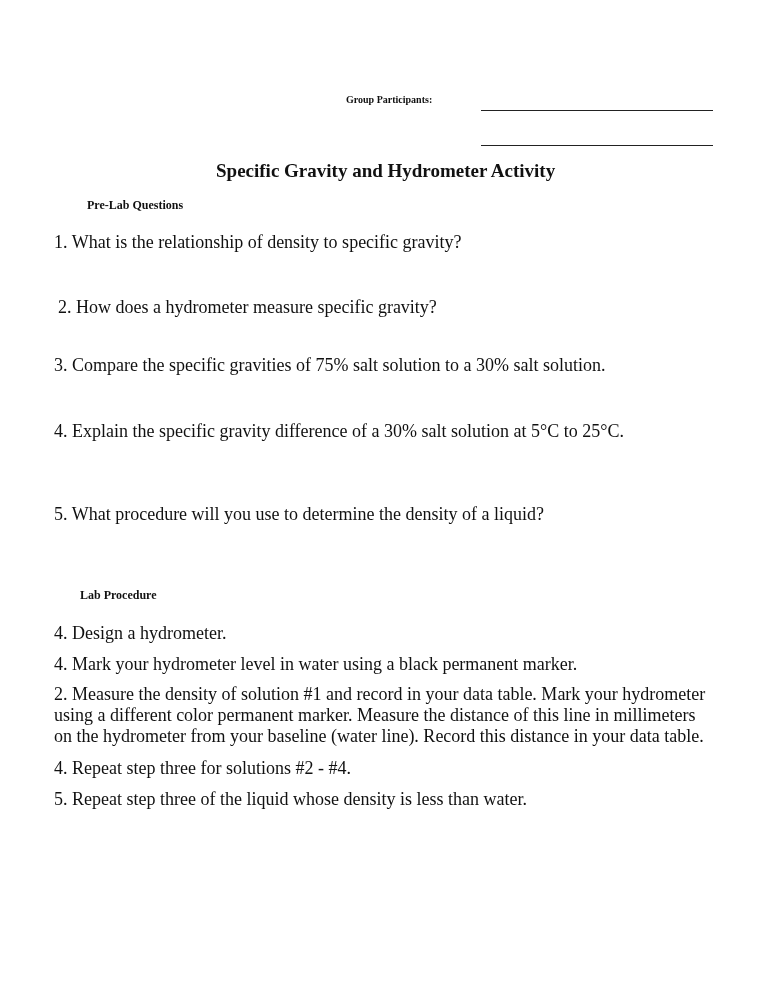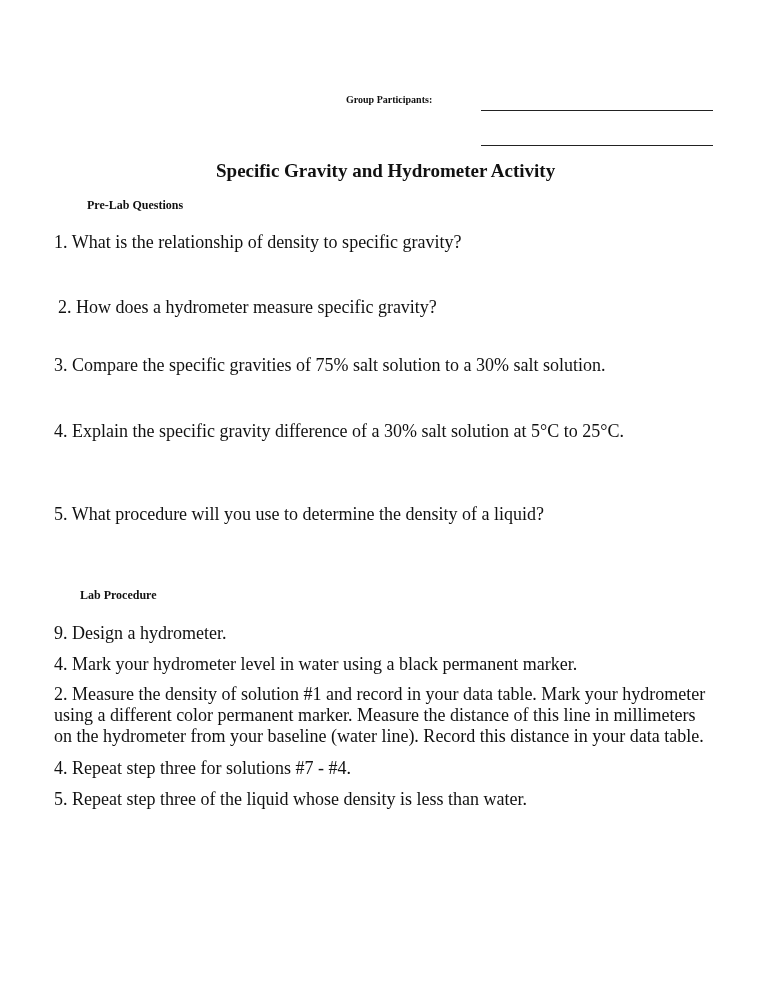--- a/index.html
+++ b/index.html
@@ -32,18 +32,18 @@
   <div class="abs heading" style="left:54px; top:198px;">Pre-Lab Questions</div>
   <div class="abs p" style="left:54px; top:232px;">1.  What is the relationship of density to specific gravity?</div>
   <div class="abs p" style="left:58px; top:290px;margin-top:7px;">2.  How does a hydrometer measure specific gravity?</div>
   <div class="abs p" style="left:54px; top:355px;">3.  Compare the specific gravities of 75% salt solution to a 30% salt solution.</div>
   <div class="abs p" style="left:54px; top:421px;">4.  Explain the specific gravity difference of a 30% salt solution at 5°C to 25°C.</div>
   <div class="abs p" style="left:54px; top:492px;margin-top:12px;">5.  What procedure will you use to determine the density of a liquid?</div>
 </div>
 
 <div>
   <div class="abs heading" style="left:47px; top:588px;">Lab Procedure</div>
-  <div class="abs p" style="left:54px; top:623px;">9. Design a hydrometer.</div>
+  <div class="abs p" style="left:54px; top:623px;">4. Design a hydrometer.</div>
   <div class="abs p" style="left:54px; top:654px;">4.  Mark your hydrometer level in water using a black permanent marker.</div>
   <div class="abs p wrap" style="left:54px; top:684px; width:660px;">2. Measure the density of solution #1 and record in your data table.  Mark your hydrometer using a different color permanent marker.  Measure the distance of this line in millimeters on the hydrometer from your baseline (water line).  Record this distance in your data table.</div>
-  <div class="abs p" style="left:54px; top:758px;">4.  Repeat step three for solutions #7 - #4.</div>
+  <div class="abs p" style="left:54px; top:758px;">4.  Repeat step three for solutions #2 - #4.</div>
   <div class="abs p" style="left:54px; top:789px;">5.  Repeat step three of the liquid whose density is less than water.</div>
 </div>
 
 </body></html>

